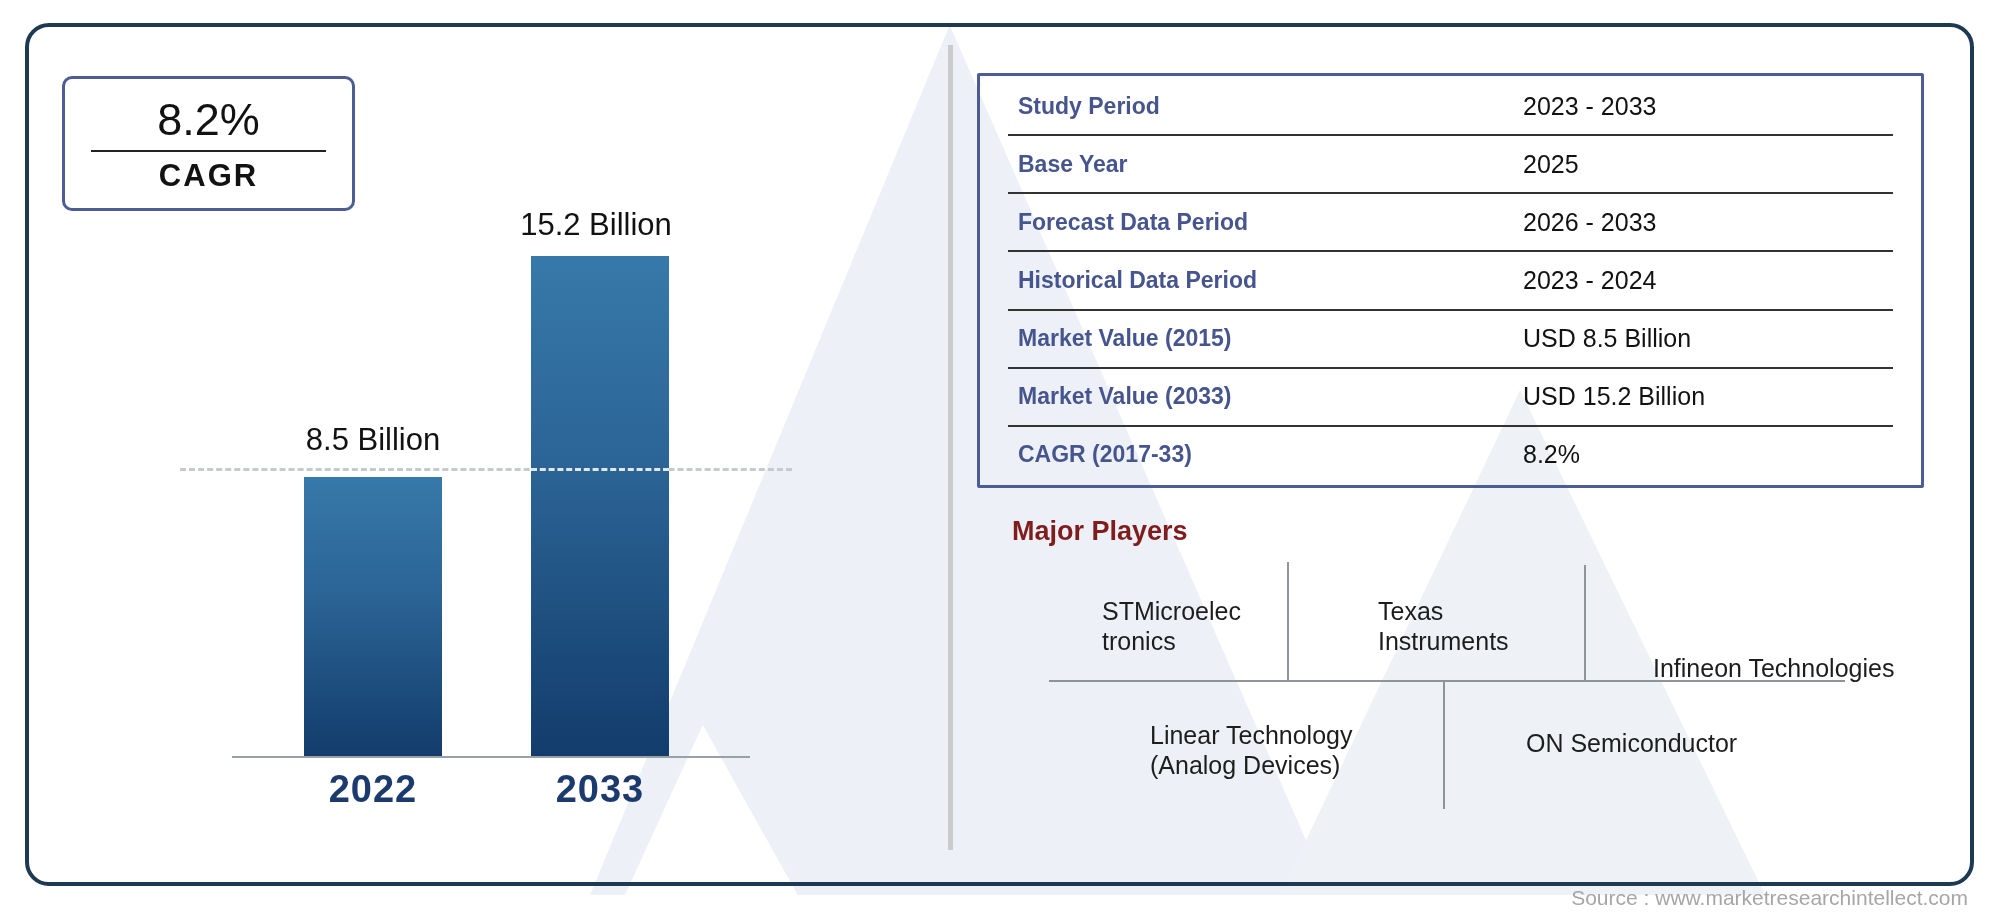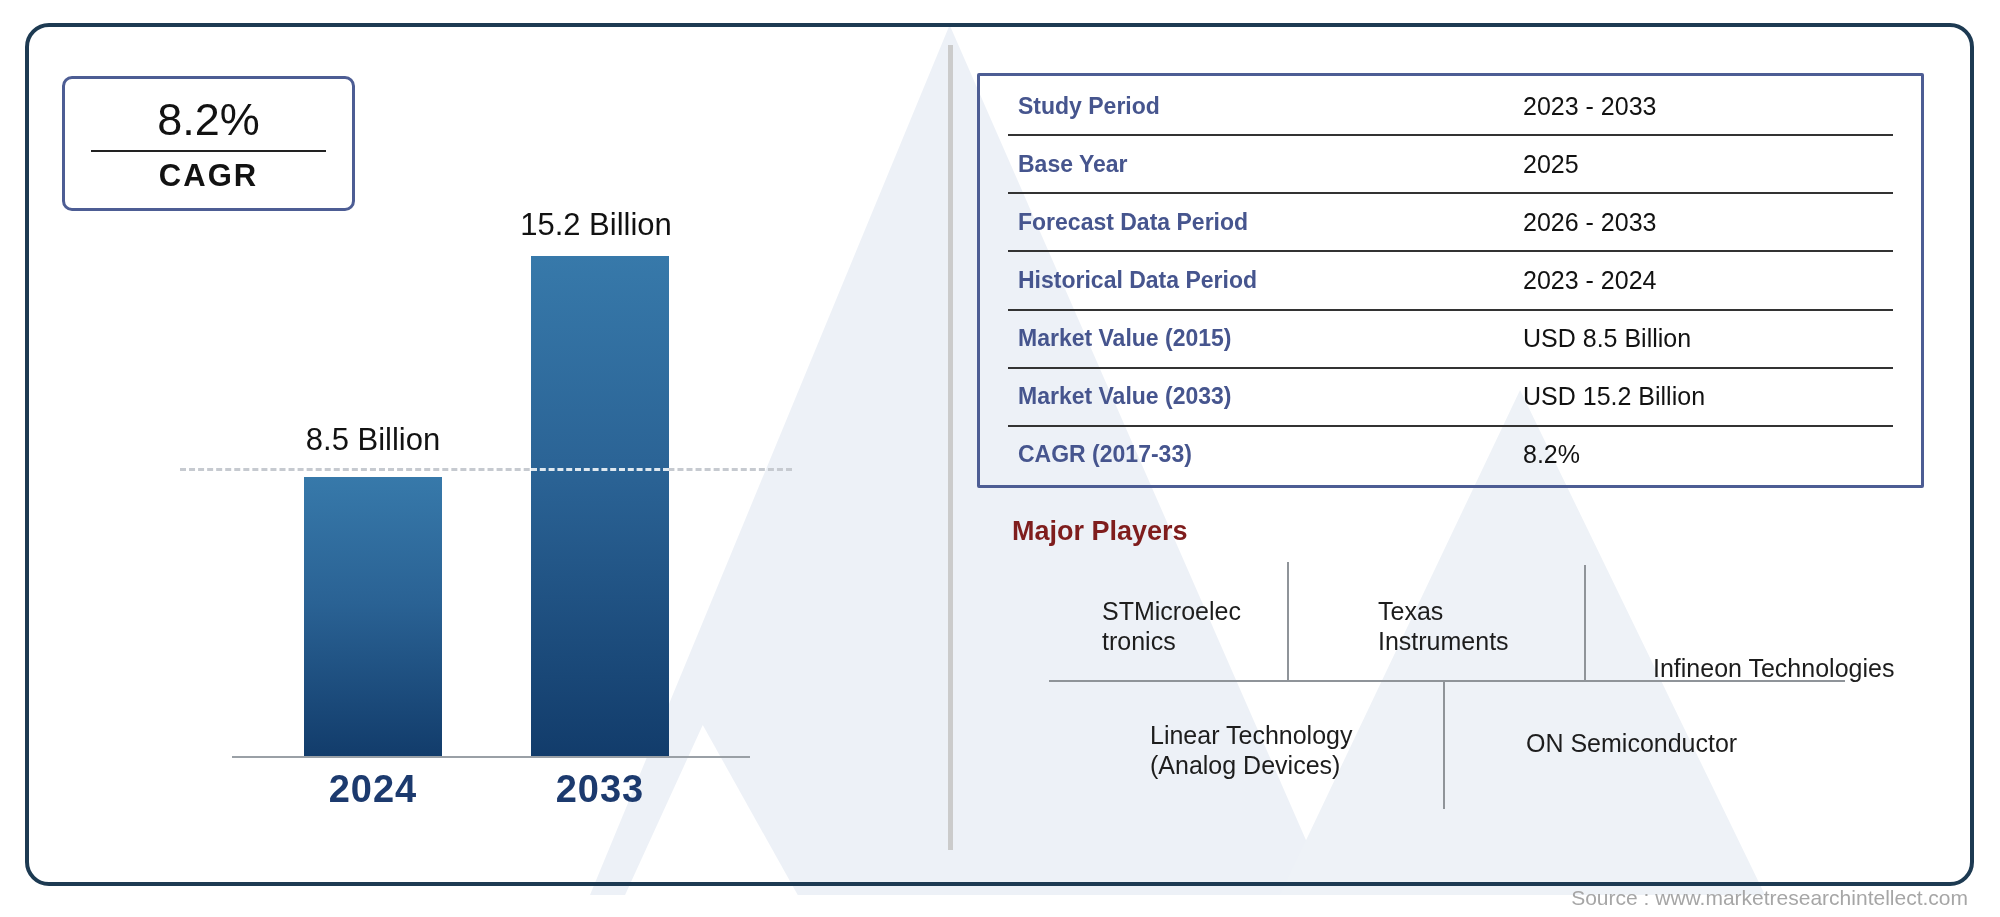--- a/index.html
+++ b/index.html
@@ -87,21 +87,21 @@
 
   <div class="chart">
     <div class="dashed-line"></div>
     <div class="bar bar-2024" style="height: 280px;"></div>
     <div class="bar bar-2033" style="height: 501px;">
       <div class="bar-dash-overlay"></div>
     </div>
     <div class="bar-label label-2024">8.5 Billion</div>
     <div class="bar-label label-2033">15.2 Billion</div>
     <div class="axis-line"></div>
-    <div class="year year-2024">2024</div>
+    <div class="year year-2024">2022</div>
     <div class="year year-2033">2033</div>
   </div>
 
   <div class="v-divider"></div>
 
   <div class="info-table">
     <div class="t-row">
       <span class="t-label">Study Period</span>
       <span class="t-value">2023 - 2033</span>
     </div>

